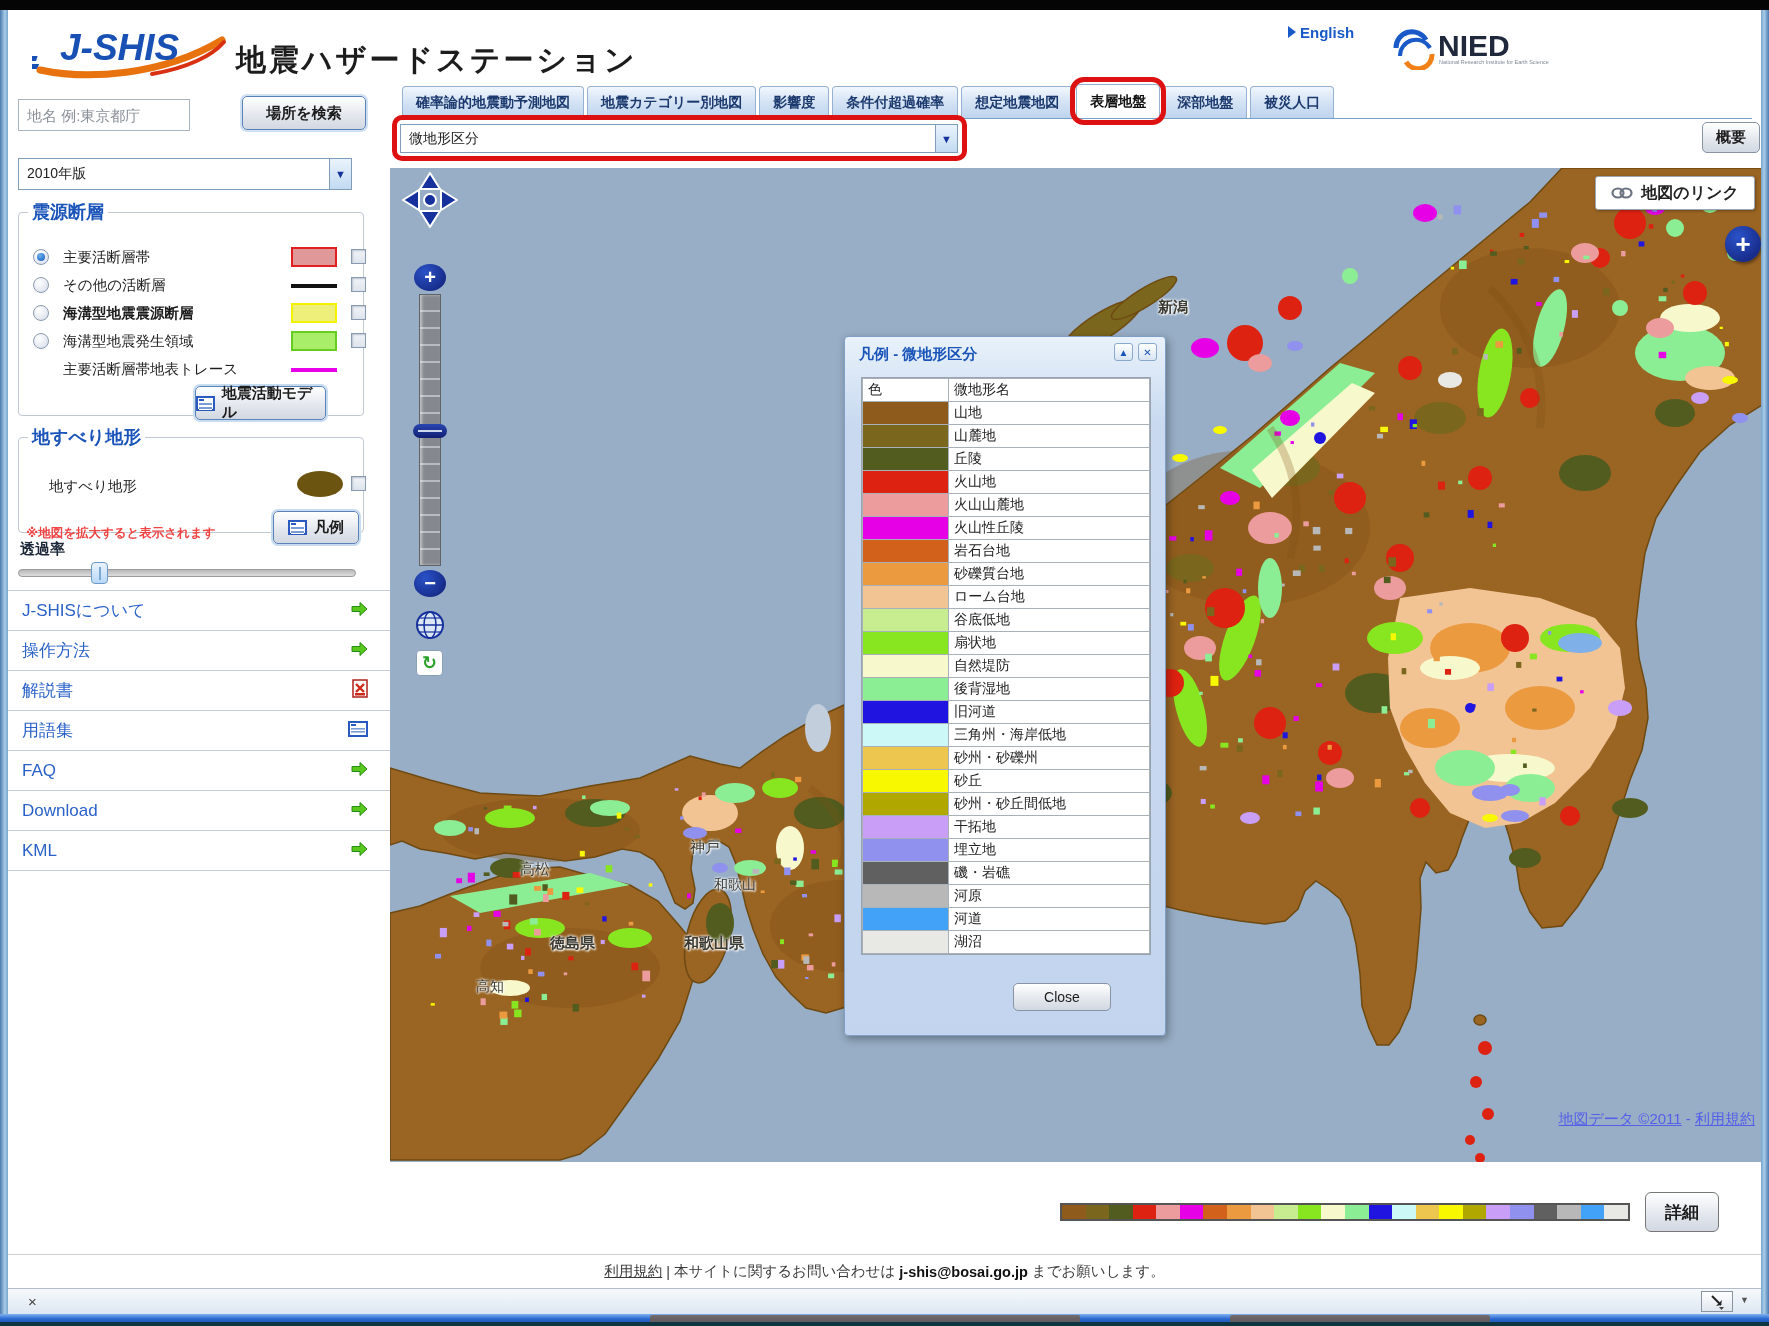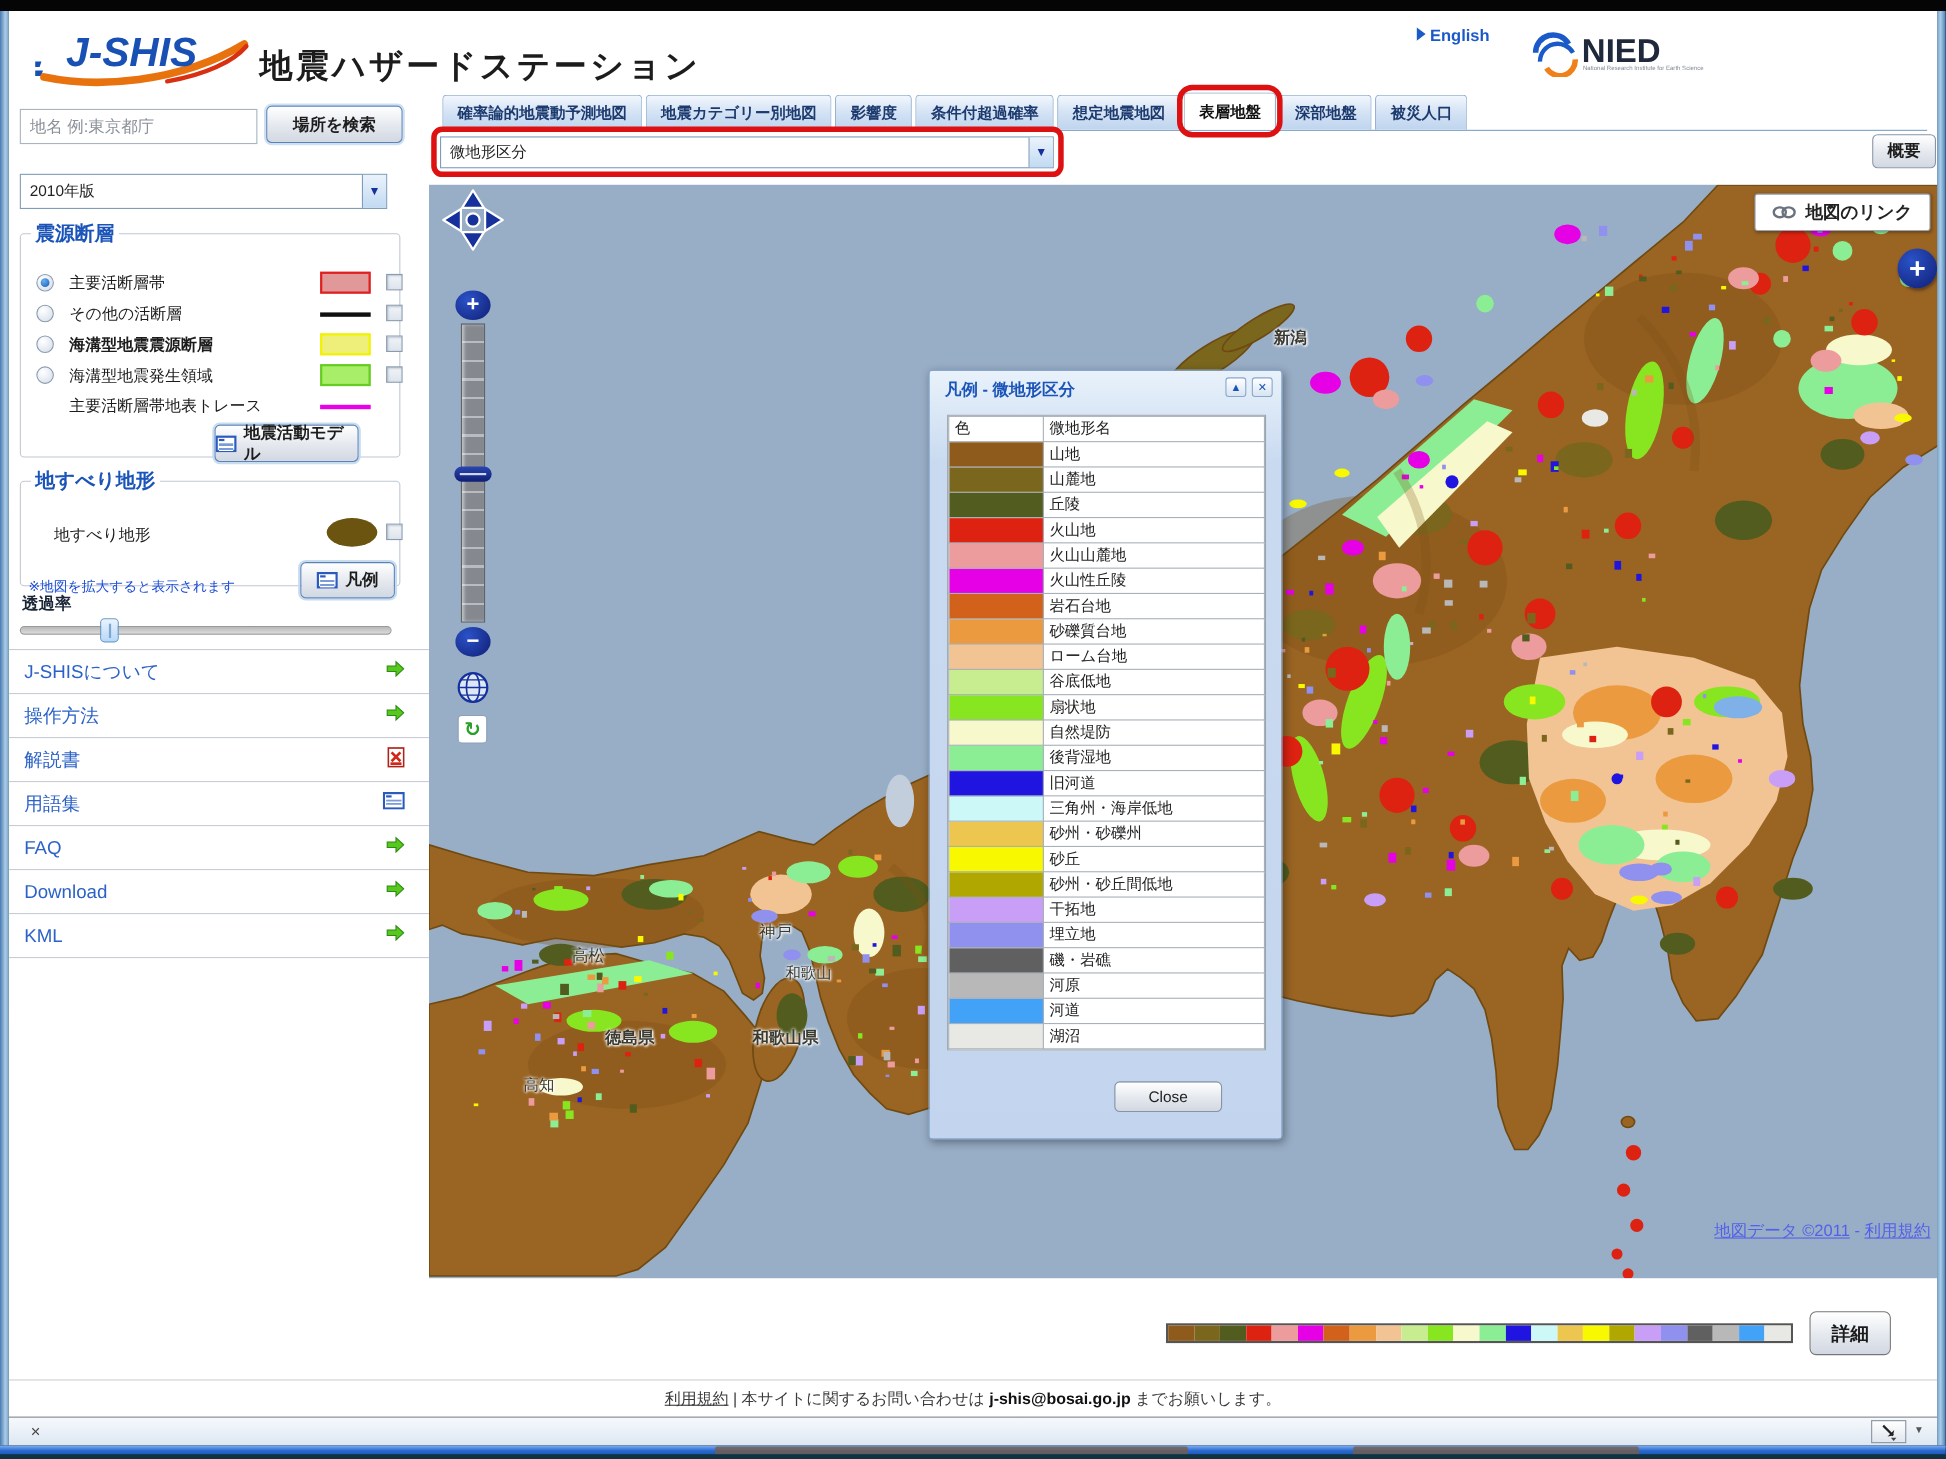--- a/index.html
+++ b/index.html
@@ -33,21 +33,21 @@
   
   .layer-select-wrap { left:392px; top:114px; width:558px; height:29px; position:absolute; }
   .layer-select-wrap::after { content:""; position:absolute; left:-8px; right:-9px; top:-9px; bottom:-8px; border:5px solid var(--ring,#dd1111); border-radius:10px; pointer-events:none; z-index:30; }
   .selbox { width:100%; height:100%; background:#fff; border:1px solid #7f9db9; display:flex; align-items:center; cursor:pointer; }
   .selbox .val { flex:1; padding:0 8px; font-size:14px; color:#222; }
   .selbox .btn { width:22px; height:100%; background:linear-gradient(180deg,#eaf3fc,#c2daf2); border-left:1px solid #7f9db9; display:flex; align-items:center; justify-content:center; color:#16309c; font-size:11px; }
   .btn-std { background:linear-gradient(180deg,#ffffff,#e4e8ee 55%,#d2d8e2); border:1px solid #8894a4; border-radius:5px; color:#1c1c1c; display:flex; align-items:center; justify-content:center; cursor:pointer; }
   .overview-btn { left:1694px; top:112px; width:58px; height:31px; font-size:15px; font-weight:bold; }
 
   
-  .search-input { left:10px; top:89px; width:216px; height:32px; border:1px solid #a8b4c0; font-size:15px; padding:0 8px; color:#333; font-family:inherit; }
+  .search-input { left:10px; top:89px; width:172px; height:32px; border:1px solid #a8b4c0; font-size:15px; padding:0 8px; color:#333; font-family:inherit; }
   .search-input::placeholder { color:#8a9098; }
   .search-btn { left:234px; top:86px; width:124px; height:34px; font-size:15px; font-weight:bold; border:1px solid #5a82b8; box-shadow:0 0 0 2px #cfe0f2; }
   .year-select { left:10px; top:148px; width:334px; height:32px; position:absolute; }
   fieldset.sidebox { position:absolute; border:1px solid #c0c8d4; border-radius:4px; }
   fieldset.sidebox legend { font-size:18px; font-weight:bold; color:#1a54b8; padding:0 4px; margin-left:9px; }
   .fault-box { left:10px; top:190px; width:346px; height:216px; }
   .slide-box { left:10px; top:415px; width:346px; height:108px; }
   .fault-row { position:absolute; left:0; width:100%; height:22px; }
   .radio { position:absolute; left:14px; top:1px; width:16px; height:16px; border-radius:50%; border:1px solid #8a9ab0; background:radial-gradient(circle at 35% 30%,#ffffff,#d4dce8); }
   .radio.checked::after { content:""; position:absolute; left:3px; top:3px; width:8px; height:8px; border-radius:50%; background:radial-gradient(circle at 35% 30%,#6ab0f0,#1458b8); }
@@ -58,21 +58,21 @@
   .icon-btn { position:absolute; font-size:15px; font-weight:bold; gap:7px; border:1px solid #5a82b8; box-shadow:0 0 0 2px #c8dcf0; }
   .model-btn { left:176px; top:162px; width:131px; height:34px; }
   .legend-btn { left:254px; top:62px; width:86px; height:33px; }
   .win-icon { display:inline-block; width:19px; height:15px; border:2px solid #2a5ac0; background:#fff; position:relative; }
   .win-icon::before { content:""; position:absolute; left:1px; top:1px; width:5px; height:2px; background:#2a5ac0; }
   .win-icon::after { content:""; position:absolute; left:1px; top:5px; right:1px; height:7px;
      background:repeating-linear-gradient(180deg,#7a9ad8 0 2px,#ffffff 2px 4px); }
   .ls-label { position:absolute; left:30px; top:28px; font-size:14.5px; color:#1c1c1c; }
   .ls-swatch { position:absolute; left:278px; top:22px; width:46px; height:26px; border-radius:50%; }
   .ls-cbx { left:332px; top:27px; }
-  .ls-note { position:absolute; left:7px; top:76px; font-size:12.5px; font-weight:normal; color:#1d4ed8; }
+  .ls-note { position:absolute; left:7px; top:76px; font-size:12.5px; font-weight:bold; color:#ef4444; }
   .opacity-label { left:12px; top:530px; font-size:15px; font-weight:bold; color:#1c2838; }
   .slider { left:10px; top:552px; width:338px; height:22px; position:absolute; }
   .slider .track { position:absolute; left:0; top:7px; width:100%; height:8px; border-radius:4px; background:linear-gradient(180deg,#b8b8b8,#dcdcdc); border:1px solid #9a9a9a; }
   .slider .handle { position:absolute; top:0; width:17px; height:22px; border-radius:4px; background:linear-gradient(180deg,#eaf3fc,#b8d8f8); border:1px solid #6a9ac8; }
   .slider .handle::after { content:""; position:absolute; left:7px; top:4px; width:2px; height:13px; background:#7aa8d0; }
   .side-links { left:0; top:580px; width:382px; position:absolute; border-bottom:1px solid #c8ccd4; }
   .side-link { height:40px; border-top:1px solid #c8ccd4; display:flex; align-items:center; padding-left:14px; cursor:pointer; }
   .side-link .lbl { flex:1; font-size:17px; color:#2b62c8; }
   .side-link .ic { margin-right:22px; }
 

